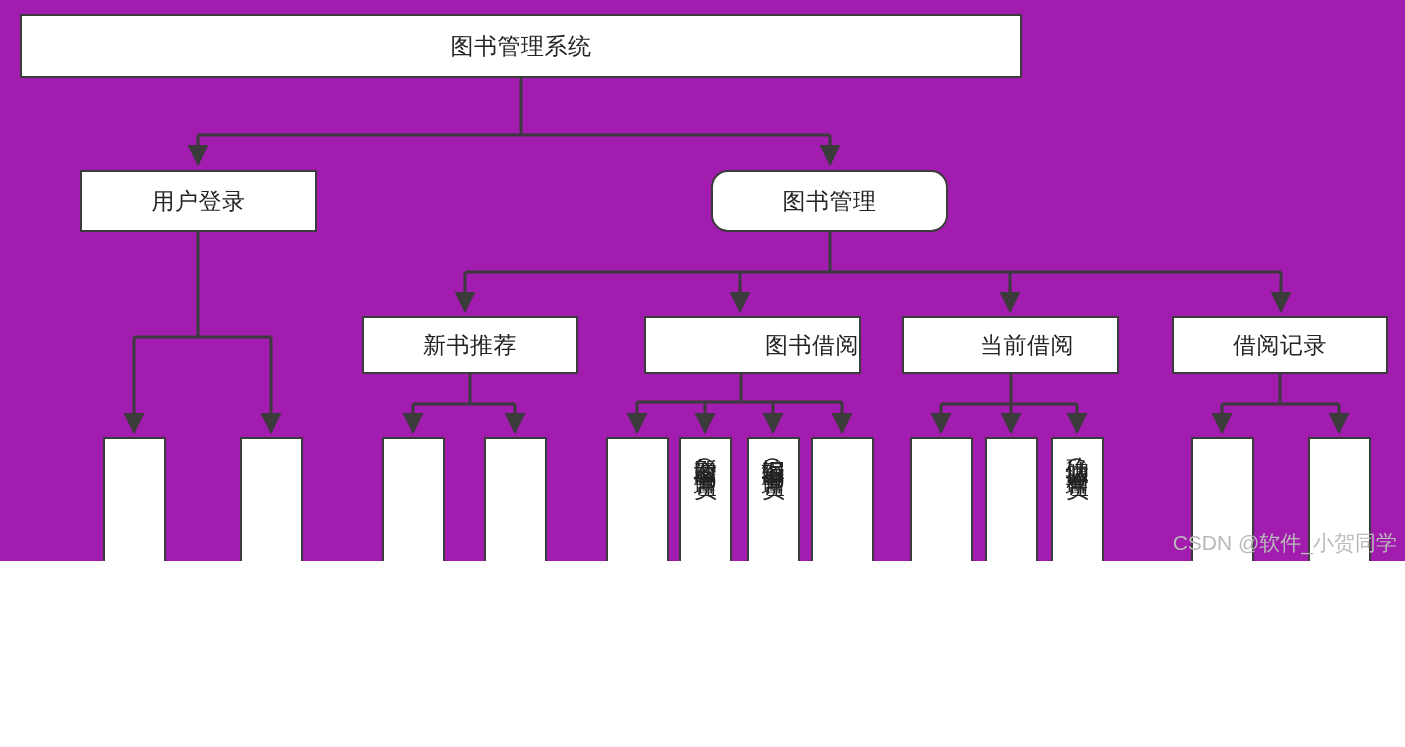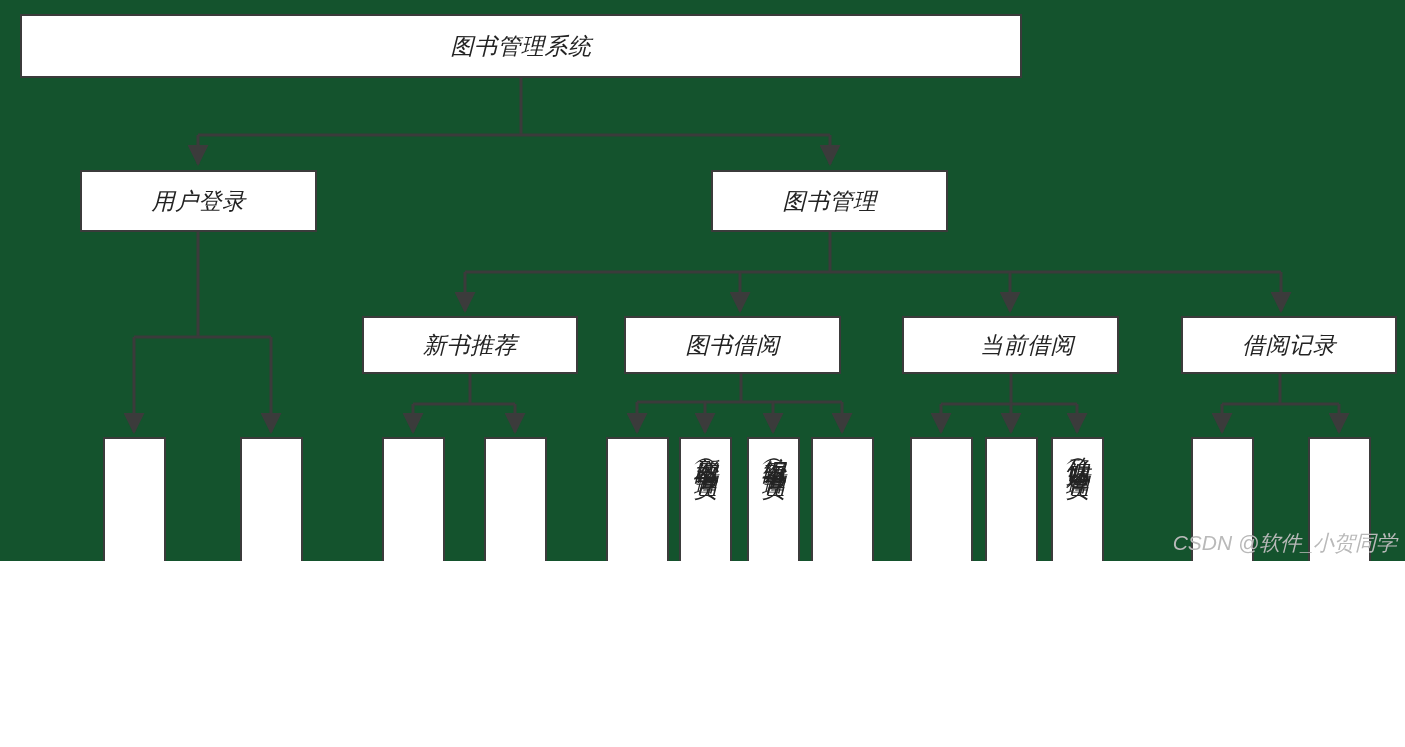--- a/index.html
+++ b/index.html
@@ -8,23 +8,22 @@
     padding: 0;
     background: #ffffff;
   }
   body {
     font-family: "Liberation Sans", "DejaVu Sans", sans-serif;
   }
   #canvas {
     position: relative;
     width: 1405px;
     height: 561px;
-    background: #14532d;
+    background: #a21caf;
     overflow: hidden;
-    font-style: italic;
   }
   
   .node {
     position: absolute;
     box-sizing: border-box;
     border: 2.5px solid #3b3b3b;
     background: #ffffff;
     display: flex;
     align-items: center;
     justify-content: center;
@@ -133,37 +132,37 @@
   </svg>
 
   <div class="node" style="left:20px; top:14px; width:1002px; height:64px;">
     <span class="label">图书管理系统</span>
   </div>
 
   <div class="node" style="left:80px; top:170px; width:237px; height:62px;">
     <span class="label">用户登录</span>
   </div>
 
-  <div class="node" style="left:711px; top:170px; width:237px; height:62px;">
+  <div class="node" style="left:711px; top:170px; width:237px; height:62px;border-radius:17px;">
     <span class="label">图书管理</span>
   </div>
 
   <div class="node" style="left:362px; top:316px; width:216px; height:58px;">
     <span class="label">新书推荐</span>
   </div>
 
-  <div class="node" style="left:624px; top:316px; width:217px; height:58px;">
+  <div class="node" style="left:644px; top:316px; width:217px; height:58px;justify-content:flex-end;">
     <span class="label">图书借阅</span>
   </div>
 
   <div class="node" style="left:902px; top:316px; width:217px; height:58px;padding-left:33px;">
     <span class="label">当前借阅</span>
   </div>
 
-  <div class="node" style="left:1172px; top:316px; width:216px; height:58px;margin-left:9px;">
+  <div class="node" style="left:1172px; top:316px; width:216px; height:58px;">
     <span class="label">借阅记录</span>
   </div>
 
   <div class="node vertical mid" style="left:103px; top:437px; width:63px; height:297px;">
     <span class="label">用户登录</span>
   </div>
 
   <div class="node vertical mid" style="left:240px; top:437px; width:63px; height:297px;">
     <span class="label">注销登录</span>
   </div>

